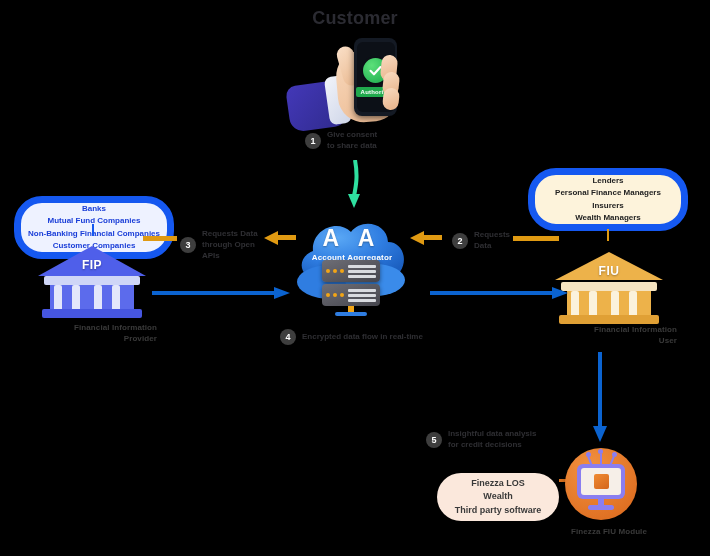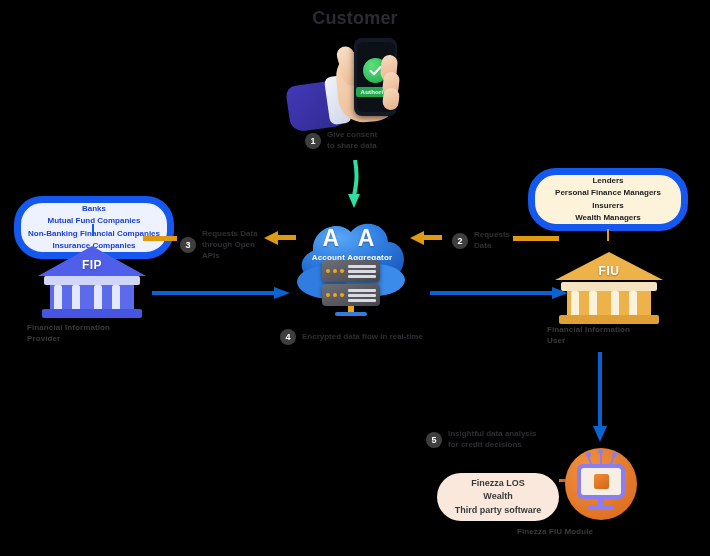--- a/index.html
+++ b/index.html
@@ -10,21 +10,21 @@
     overflow: hidden;
   }
   #stage { position: relative; width: 616px; height: 556px; background:#000; }
 
   
   .title-customer{
     position:absolute; left:0; top:8px; width:710px; text-align:center;
     font-size:18px; font-weight:700; color:#2b2b32; letter-spacing:.2px;
   }
   .caption{
-    position:absolute; text-align:left; font-size:8px; font-weight:700;
+    position:absolute; text-align:right; font-size:8px; font-weight:700;
     color:#3a3a3a; line-height:1.35; letter-spacing:.1px;
   }
 
   
   .step{ position:absolute; display:flex; align-items:center; gap:6px; }
   .step-num{
     width:16px; height:16px; flex:0 0 16px; border-radius:50%;
     background:#3e3e3e; color:#fff; font-size:9px; font-weight:700;
     display:flex; align-items:center; justify-content:center;
     box-shadow:0 1px 2px rgba(0,0,0,.5);
@@ -204,21 +204,21 @@
   <svg style="position:absolute;left:345px;top:160px;width:22px;height:52px;">
     <path d="M10 0 C 13 16, 11 26, 9 36" stroke="#2fe0a0" stroke-width="4" fill="none"></path>
     <polygon points="3,34 15,34 9,48" fill="#2fe0a0"></polygon>
   </svg>
 
   <div class="pill pill-fip">
     <div class="pill-txt">
       <div>Banks</div>
       <div>Mutual Fund Companies</div>
       <div>Non-Banking Financial Companies</div>
-      <div>Insurance Companies</div>
+      <div>Customer Companies</div>
     </div>
   </div>
   <div style="position:absolute;left:92px;top:224px;width:2px;height:12px;background:#1558f0;"></div>
 
   <div class="bank" style="left:38px; top:232px;">
     <div class="bank-roof" style="border-bottom:30px solid #4f5fea;"></div>
     <div class="bank-label">FIP</div>
     <div class="bank-arch" style="background:#cfd6f7;"></div>
     <div class="bank-body" style="background:#5c6bec;">
       <div class="col" style="left:4px;background:#e3e7fb;"></div>

